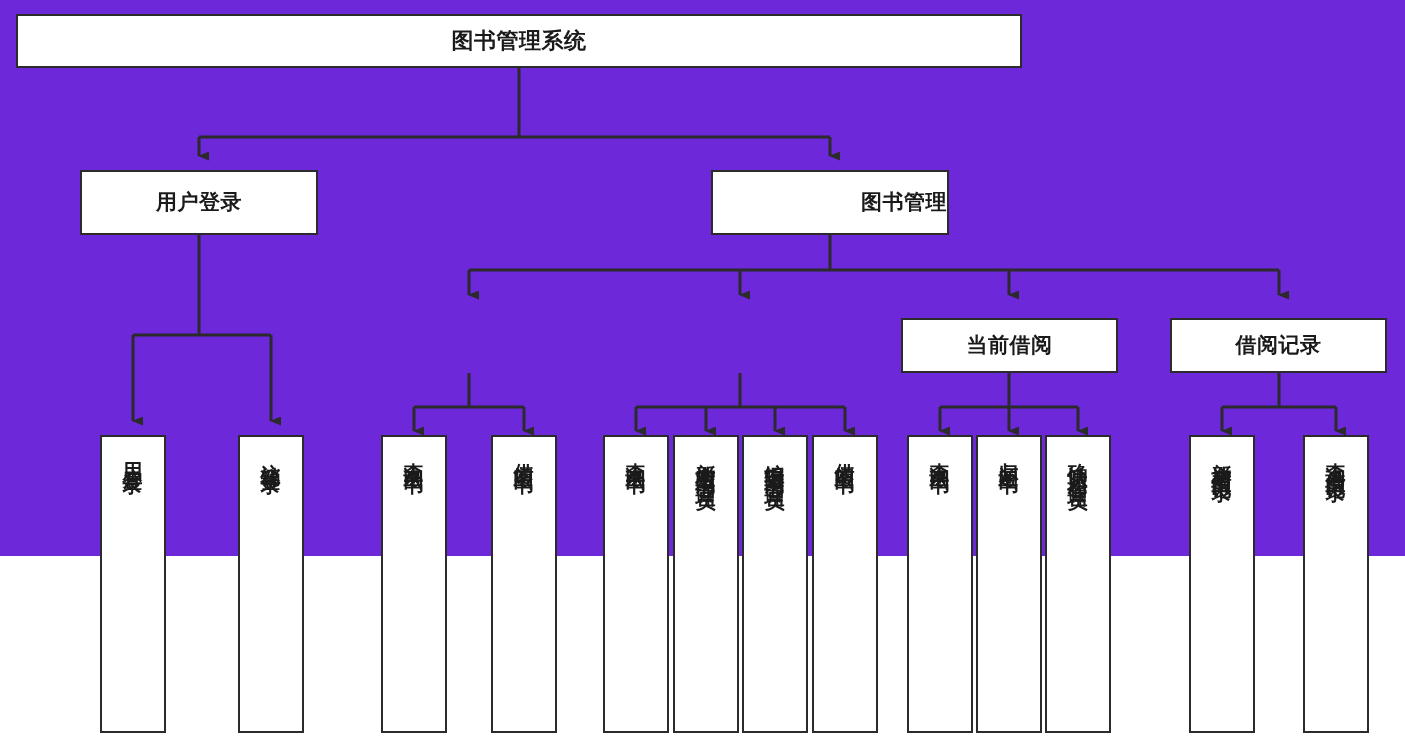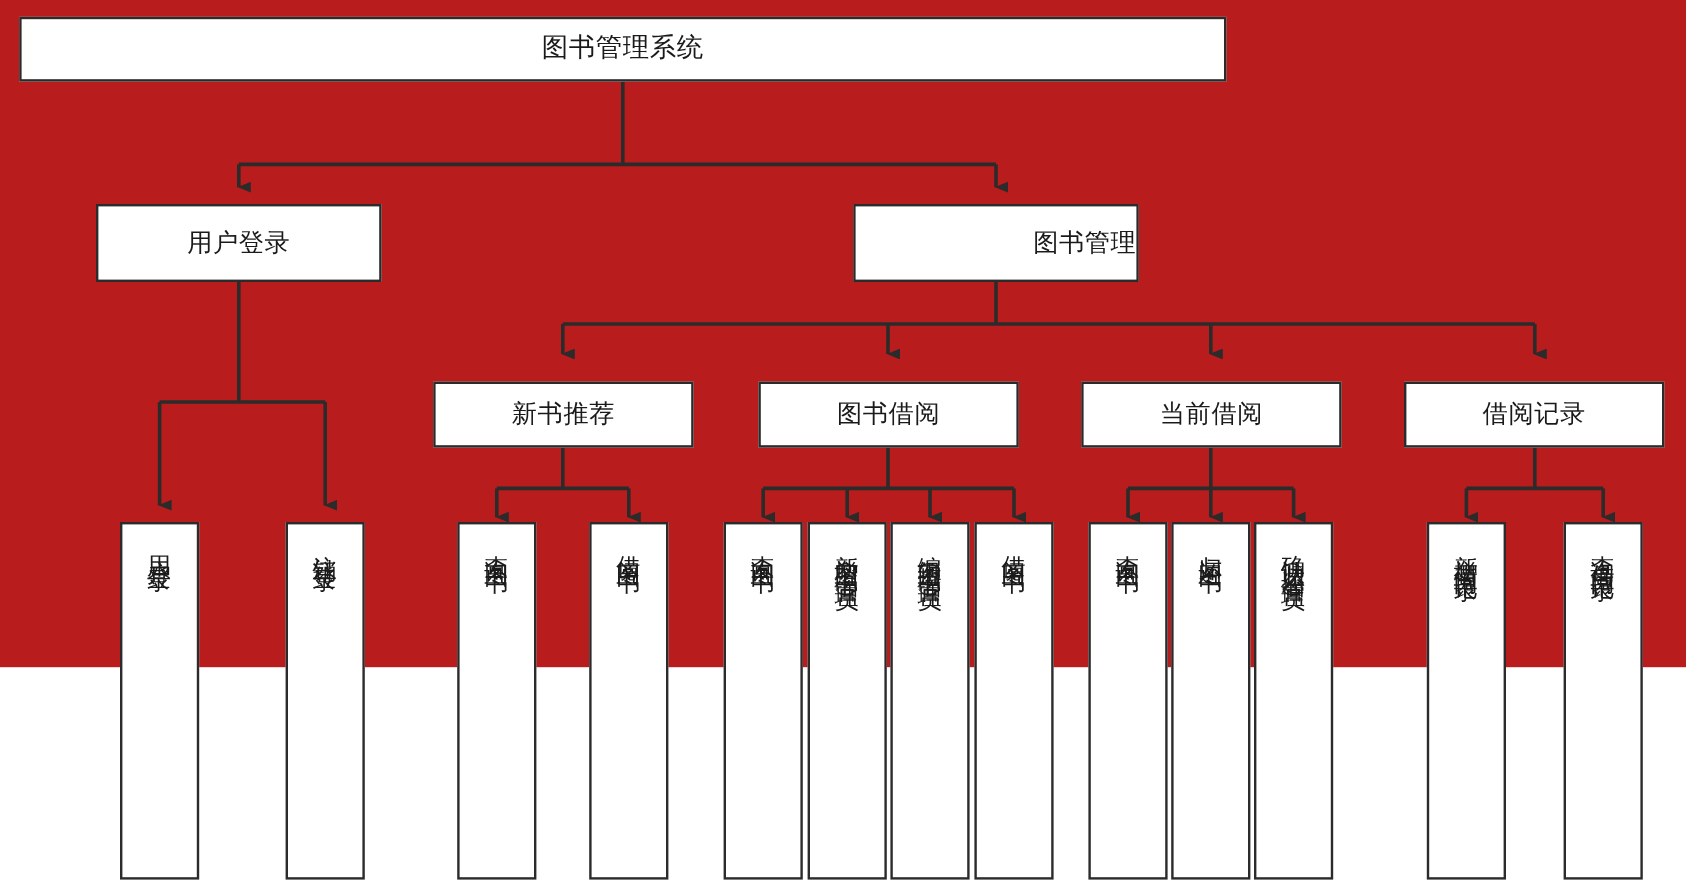--- a/index.html
+++ b/index.html
@@ -11,21 +11,22 @@
   body {
     font-family: "DejaVu Sans", "Liberation Sans", sans-serif;
     width: 1405px;
     height: 747px;
     overflow: hidden;
   }
   #diagram-root {
     position: relative;
     width: 1405px;
     height: 556px;
-    background: #b91c1c;
+    background: #6d28d9;
+    font-weight: bold;
   }
   #edge-layer {
     position: absolute;
     left: 0;
     top: 0;
     width: 1405px;
     height: 747px;
     pointer-events: none;
   }
   .node {
@@ -130,27 +131,21 @@
   </div>
 
   <div class="node node-h" style="left:80px; top:170px; width:238px; height:65px;">
     <span>用户登录</span>
   </div>
 
   <div class="node node-h" style="left:711px; top:170px; width:238px; height:65px;justify-content:flex-end;">
     <span>图书管理</span>
   </div>
 
-  <div class="node node-h" style="left:361px; top:318px; width:217px; height:55px;">
-    <span>新书推荐</span>
-  </div>
-
-  <div class="node node-h" style="left:632px; top:318px; width:217px; height:55px;">
-    <span>图书借阅</span>
-  </div>
+
 
   <div class="node node-h" style="left:901px; top:318px; width:217px; height:55px;">
     <span>当前借阅</span>
   </div>
 
   <div class="node node-h" style="left:1170px; top:318px; width:217px; height:55px;">
     <span>借阅记录</span>
   </div>
 
   <div class="node node-leaf" style="left:100px; top:435px; width:66px; height:298px;">

